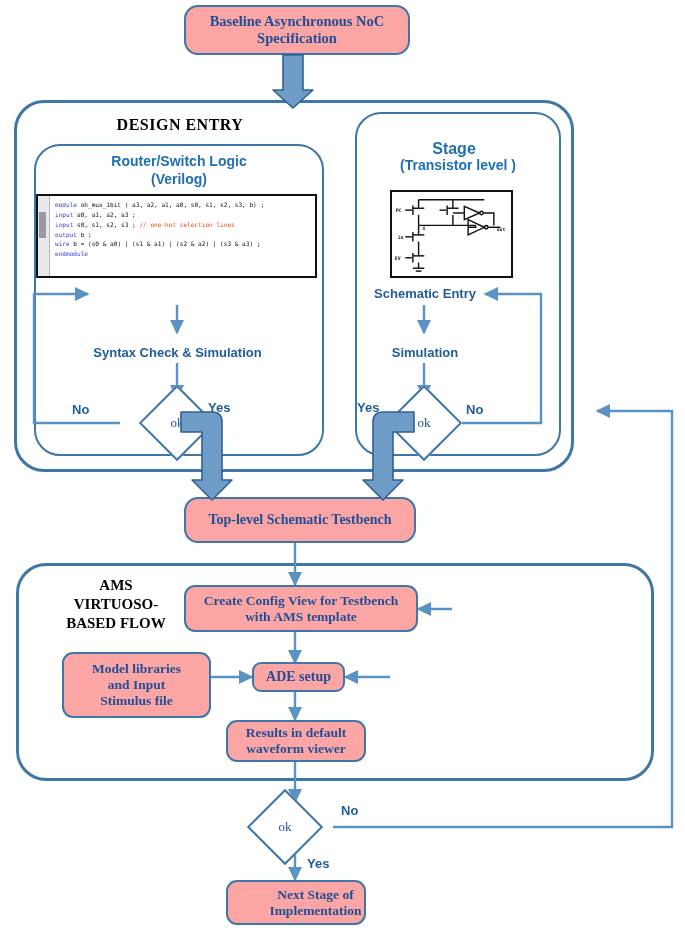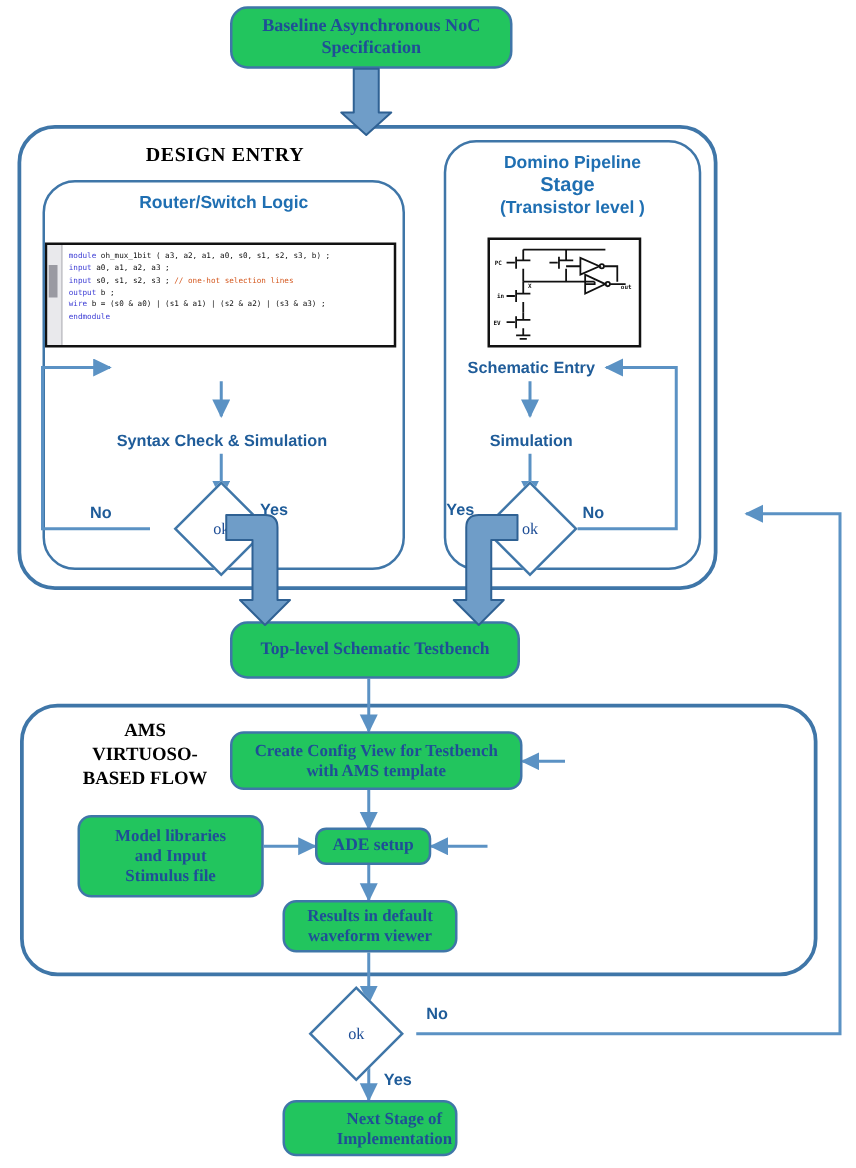--- a/index.html
+++ b/index.html
@@ -3,21 +3,21 @@
 <meta charset="utf-8">
 <style>
   html,body{margin:0;padding:0;background:#ffffff;}
   body{width:685px;height:934px;position:relative;overflow:hidden;
        font-family:"Liberation Sans",sans-serif;}
   #stage{position:absolute;left:0;top:0;width:685px;height:934px;}
 
   
   .node{position:absolute;box-sizing:border-box;display:flex;
         align-items:center;justify-content:center;text-align:center;
-        border:2.5px solid #3f76a8;border-radius:12px;background:#22c55e;
+        border:2.5px solid #3f76a8;border-radius:12px;background:#fca5a5;
         color:#1f4e96;font-family:"Liberation Serif",serif;font-weight:bold;
         line-height:1.18;z-index:6;}
   .container{position:absolute;box-sizing:border-box;border:3px solid #3f76a8;
              border-radius:30px;background:#ffffff;z-index:2;}
   .panel{position:absolute;box-sizing:border-box;border:2.5px solid #3f76a8;
          border-radius:26px;background:#ffffff;z-index:3;}
   .hdr-black{position:absolute;color:#000000;font-family:"Liberation Serif",serif;
              font-weight:bold;text-align:center;line-height:1.18;z-index:7;}
   .hdr-blue{position:absolute;color:#1f6fb2;font-family:"Liberation Sans",sans-serif;
             font-weight:bold;text-align:center;line-height:1.2;z-index:7;}
@@ -115,20 +115,21 @@
 Specification</span>
   </div>
 
   <div class="container" style="left:14px;top:100px;width:560px;height:372px;"></div>
 
   <div class="hdr-black" style="left:60px;top:116px;width:240px;font-size:16px;letter-spacing:.5px;">DESIGN ENTRY</div>
 
   <div class="panel" style="left:34px;top:144px;width:290px;height:312px;"></div>
 
   <div class="hdr-blue" style="left:44px;top:153px;width:270px;font-size:14px;">Router/Switch Logic</div>
+  <div class="hdr-blue" style="left:44px;top:171px;width:270px;font-size:14px;">(Verilog)</div>
 
   <div id="code-block">
     <div id="code-gutter">
       <div id="code-thumb"></div>
     </div>
     <div id="code-text"><span class="kw">module</span><span> oh_mux_1bit ( a3, a2, a1, a0, s0, s1, s2, s3, b) ;</span>
 <span class="kw">input</span><span> a0, a1, a2, a3 ;</span>
 <span class="kw">input</span><span> s0, s1, s2, s3 ; </span><span class="cm">// one-hot selection lines</span>
 <span class="kw">output</span><span> b ;</span>
 <span class="kw">wire</span><span> b = (s0 &amp; a0) | (s1 &amp; a1) | (s2 &amp; a2) | (s3 &amp; a3) ;</span>
@@ -139,21 +140,20 @@
 
   <div class="diamond-wrap" style="left:150px;top:396px;width:54px;height:54px;">
     <div class="diamond"></div>
     <div class="diamond-txt">ok</div>
   </div>
   <div class="yn" style="left:72px;top:402px;font-size:13px;">No</div>
   <div class="yn" style="left:208px;top:400px;font-size:13px;">Yes</div>
 
   <div class="panel" style="left:355px;top:112px;width:206px;height:344px;"></div>
 
-  <div class="hdr-blue" style="left:360px;top:121px;width:196px;font-size:14px;">Domino Pipeline</div>
   <div class="hdr-blue" style="left:356px;top:139px;width:196px;font-size:16px;">Stage</div>
   <div class="hdr-blue" style="left:360px;top:157px;width:196px;font-size:14px;">(Transistor level )</div>
 
   <div id="sch-box">
     <svg viewBox="0 0 119 84" width="115" height="80" style="display:block;margin:1px;">
       <g stroke="#111" stroke-width="1.5" fill="none">
 
         <path d="M26,7 L95,7"></path>
 
         <path d="M26,7 L26,16"></path>

